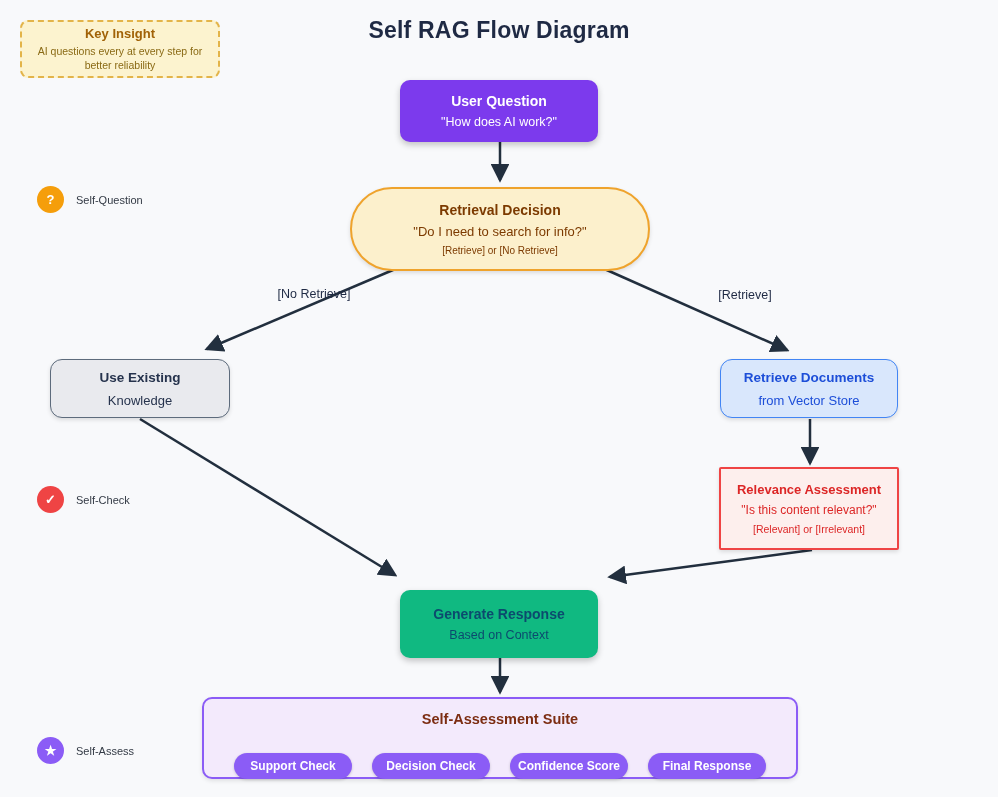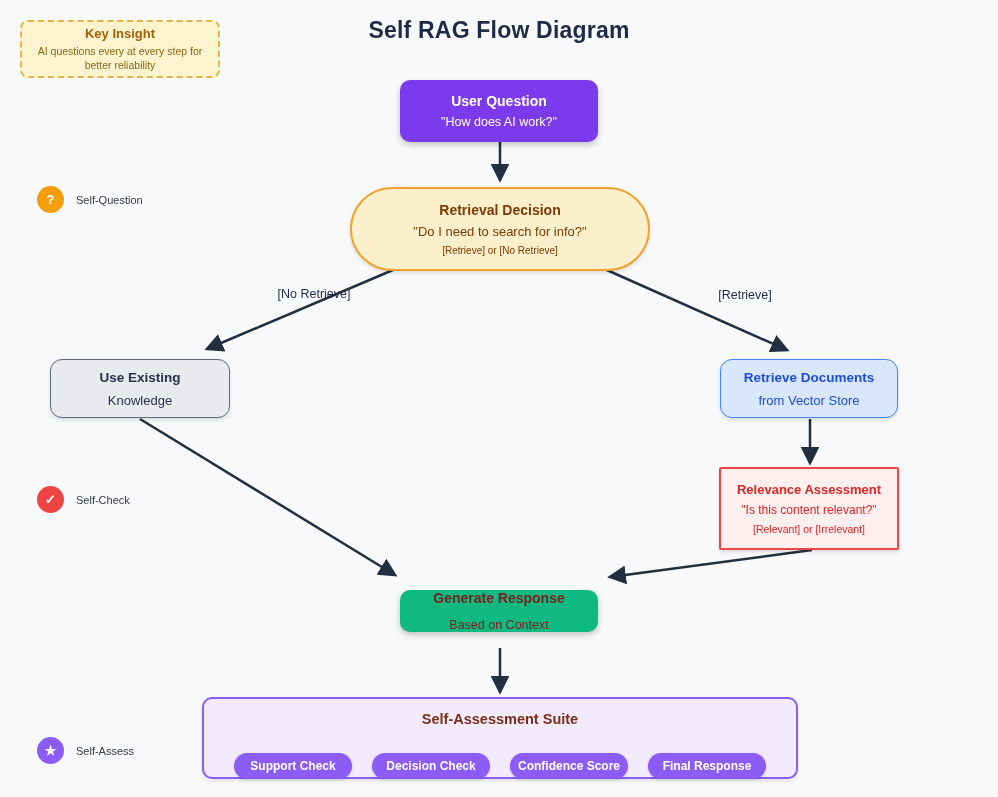--- a/index.html
+++ b/index.html
@@ -40,22 +40,22 @@
     border:1.5px solid #4285f4; border-radius:12px; color:#1d4ed8; box-shadow:0 2px 4px rgba(0,0,0,.12); }
   .retrieve-documents .t { font-size:13.5px; font-weight:bold; margin-bottom:8px; }
   .retrieve-documents .s { font-size:13px; }
 
   .relevance-assessment { left:719px; top:467px; width:180px; height:83px; background:#fdefed;
     border:2px solid #ef4444; border-radius:2px; color:#dc2626; box-shadow:0 2px 4px rgba(0,0,0,.12); }
   .relevance-assessment .t { font-size:13px; font-weight:bold; margin-bottom:6px; }
   .relevance-assessment .s { font-size:12px; margin-bottom:6px; }
   .relevance-assessment .x { font-size:10.5px; }
 
-  .generate-response { left:400px; top:590px; width:198px; height:42px; background:#10b981;
-    border-radius:10px; color:#7f1d1d; box-shadow:0 3px 6px rgba(0,0,0,.22);justify-content:space-between; }
+  .generate-response { left:400px; top:590px; width:198px; height:68px; background:#10b981;
+    border-radius:10px; color:#0c4a6e; box-shadow:0 3px 6px rgba(0,0,0,.22); }
   .generate-response .t { font-size:14px; font-weight:bold; margin-bottom:6px; }
   .generate-response .s { font-size:12.5px; }
 
   .self-assessment { left:202px; top:697px; width:596px; height:82px; background:#f3eafc;
     border:2px solid #8b5cf6; border-radius:10px; justify-content:flex-start; padding-top:12px;
     box-shadow:0 2px 4px rgba(0,0,0,.10); }
   .self-assessment .t { font-size:14.5px; font-weight:bold; color:#7c2d12; }
   .pill-row { display:flex; gap:20px; margin-top:26px; }
   .pill { width:118px; height:26px; background:#8b5cf6; border-radius:13px; color:#fff;
     font-size:12px; font-weight:bold; display:flex; align-items:center; justify-content:center;

